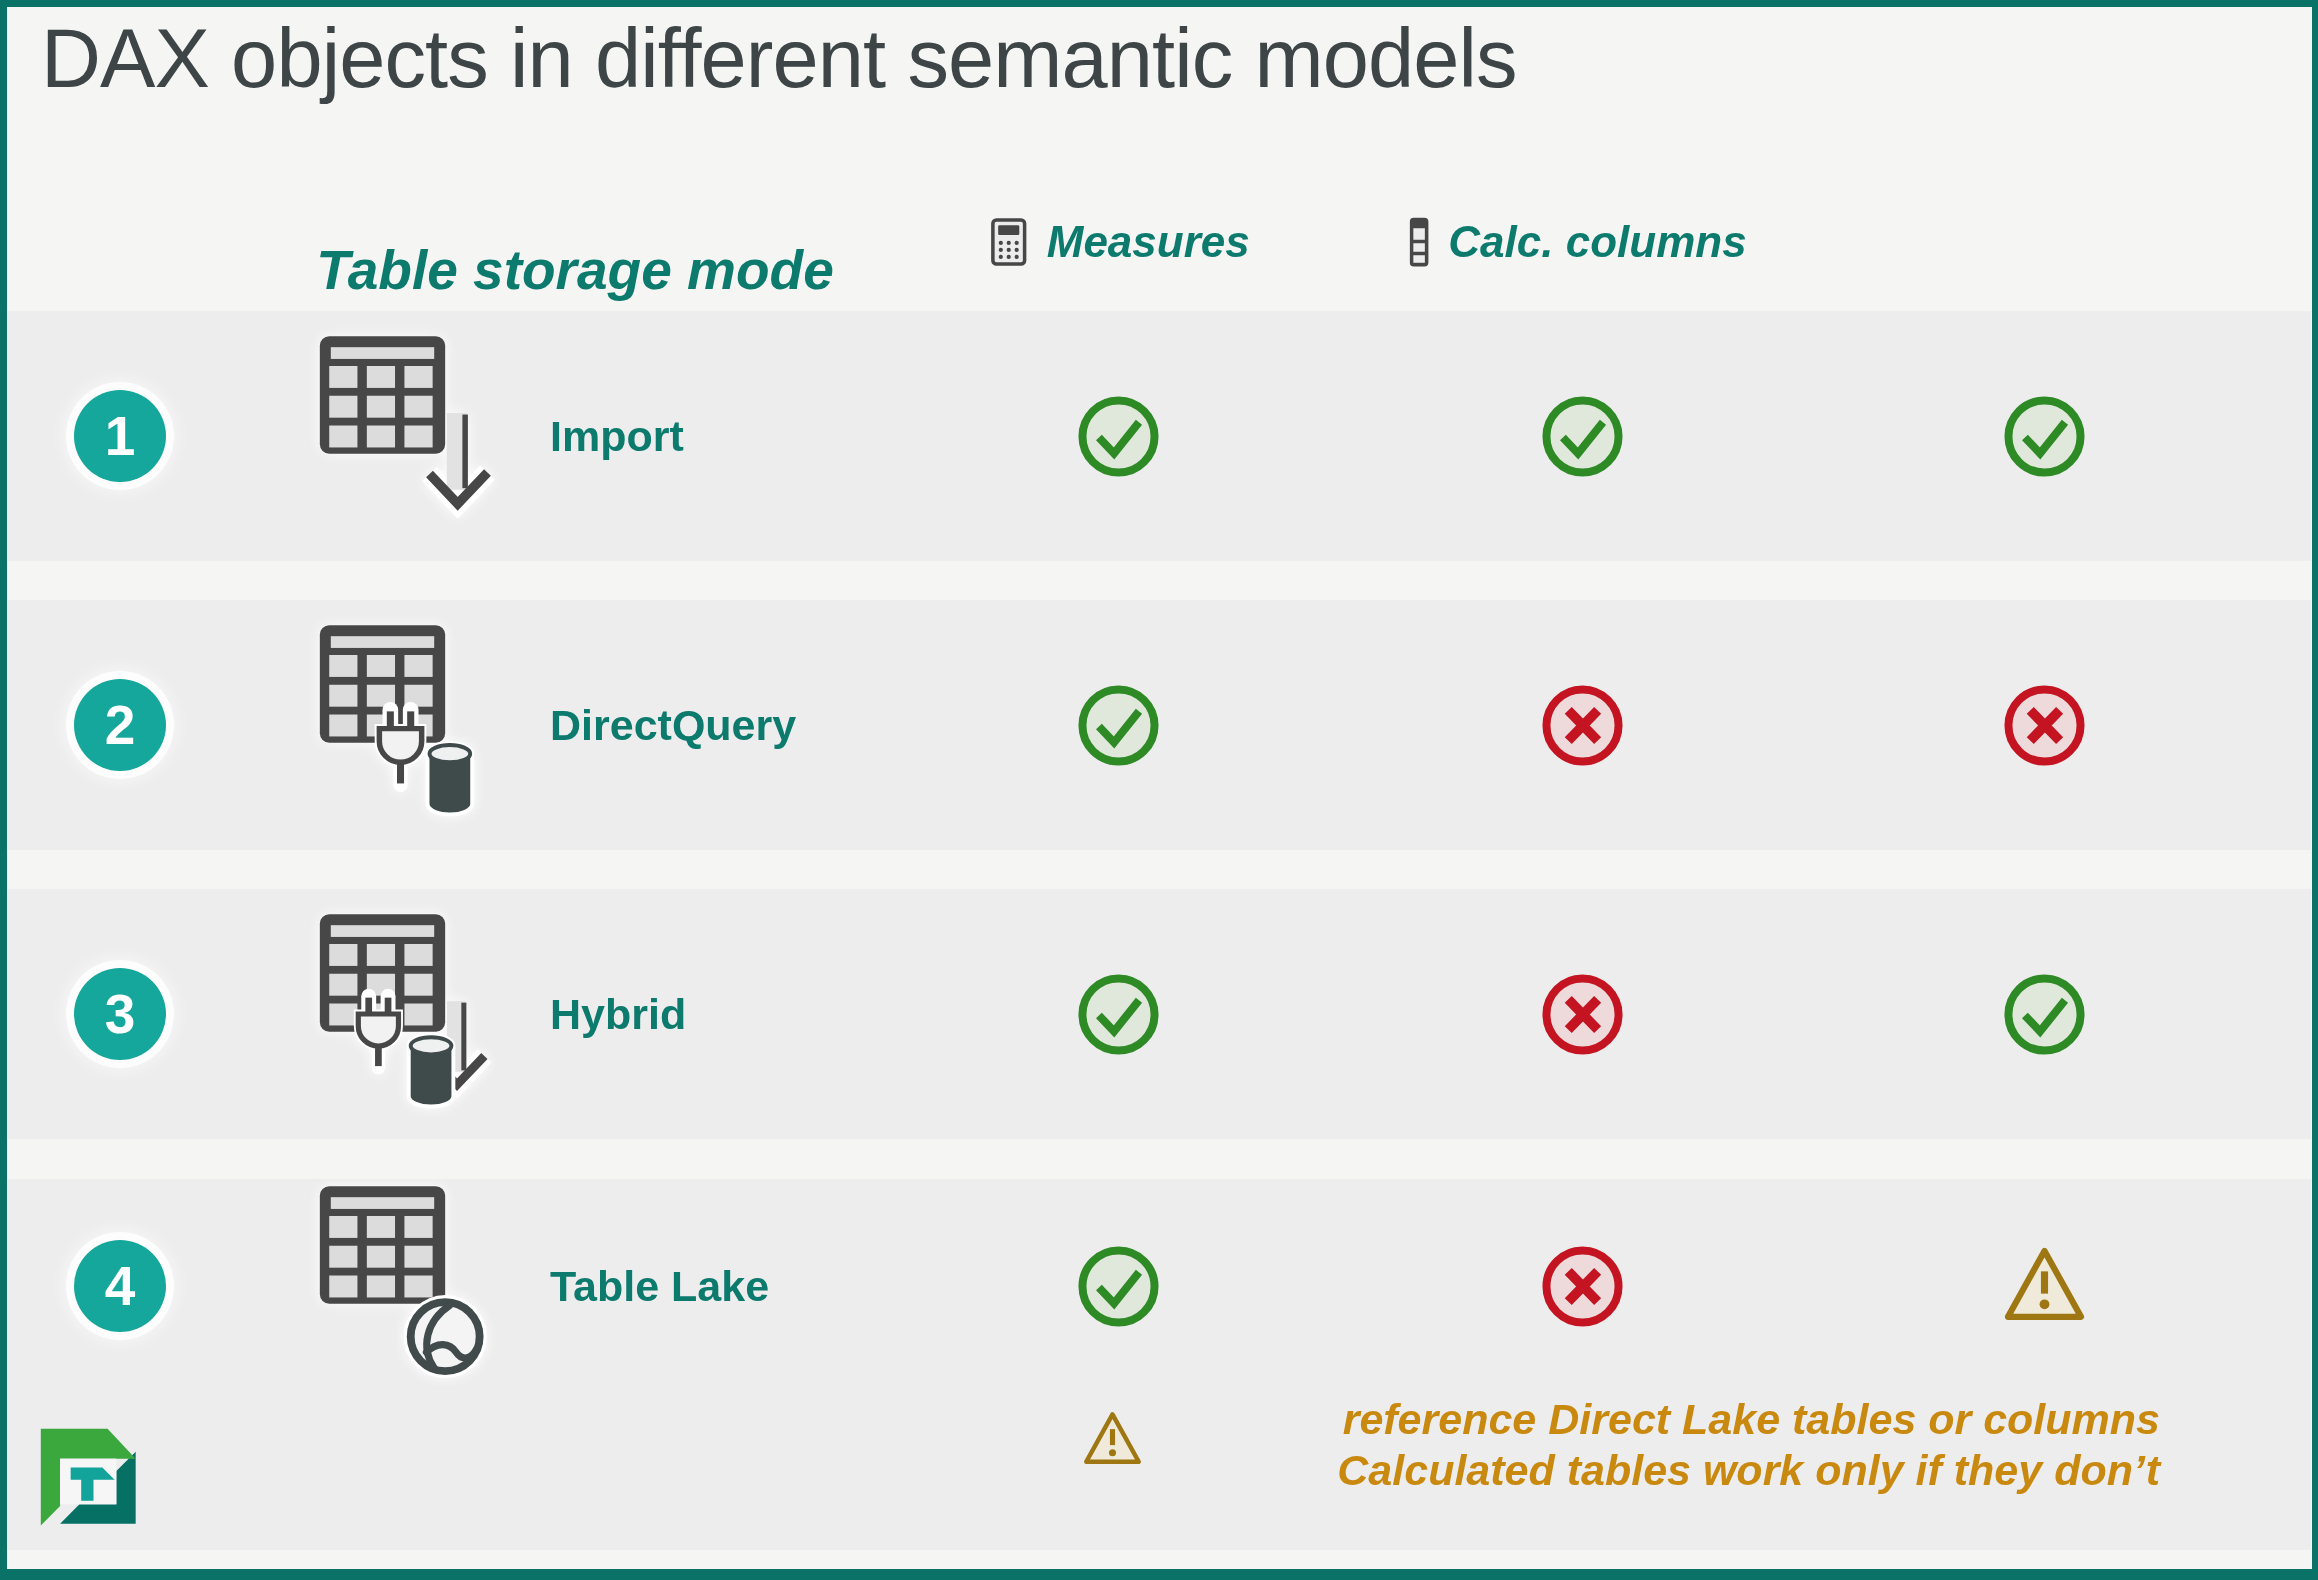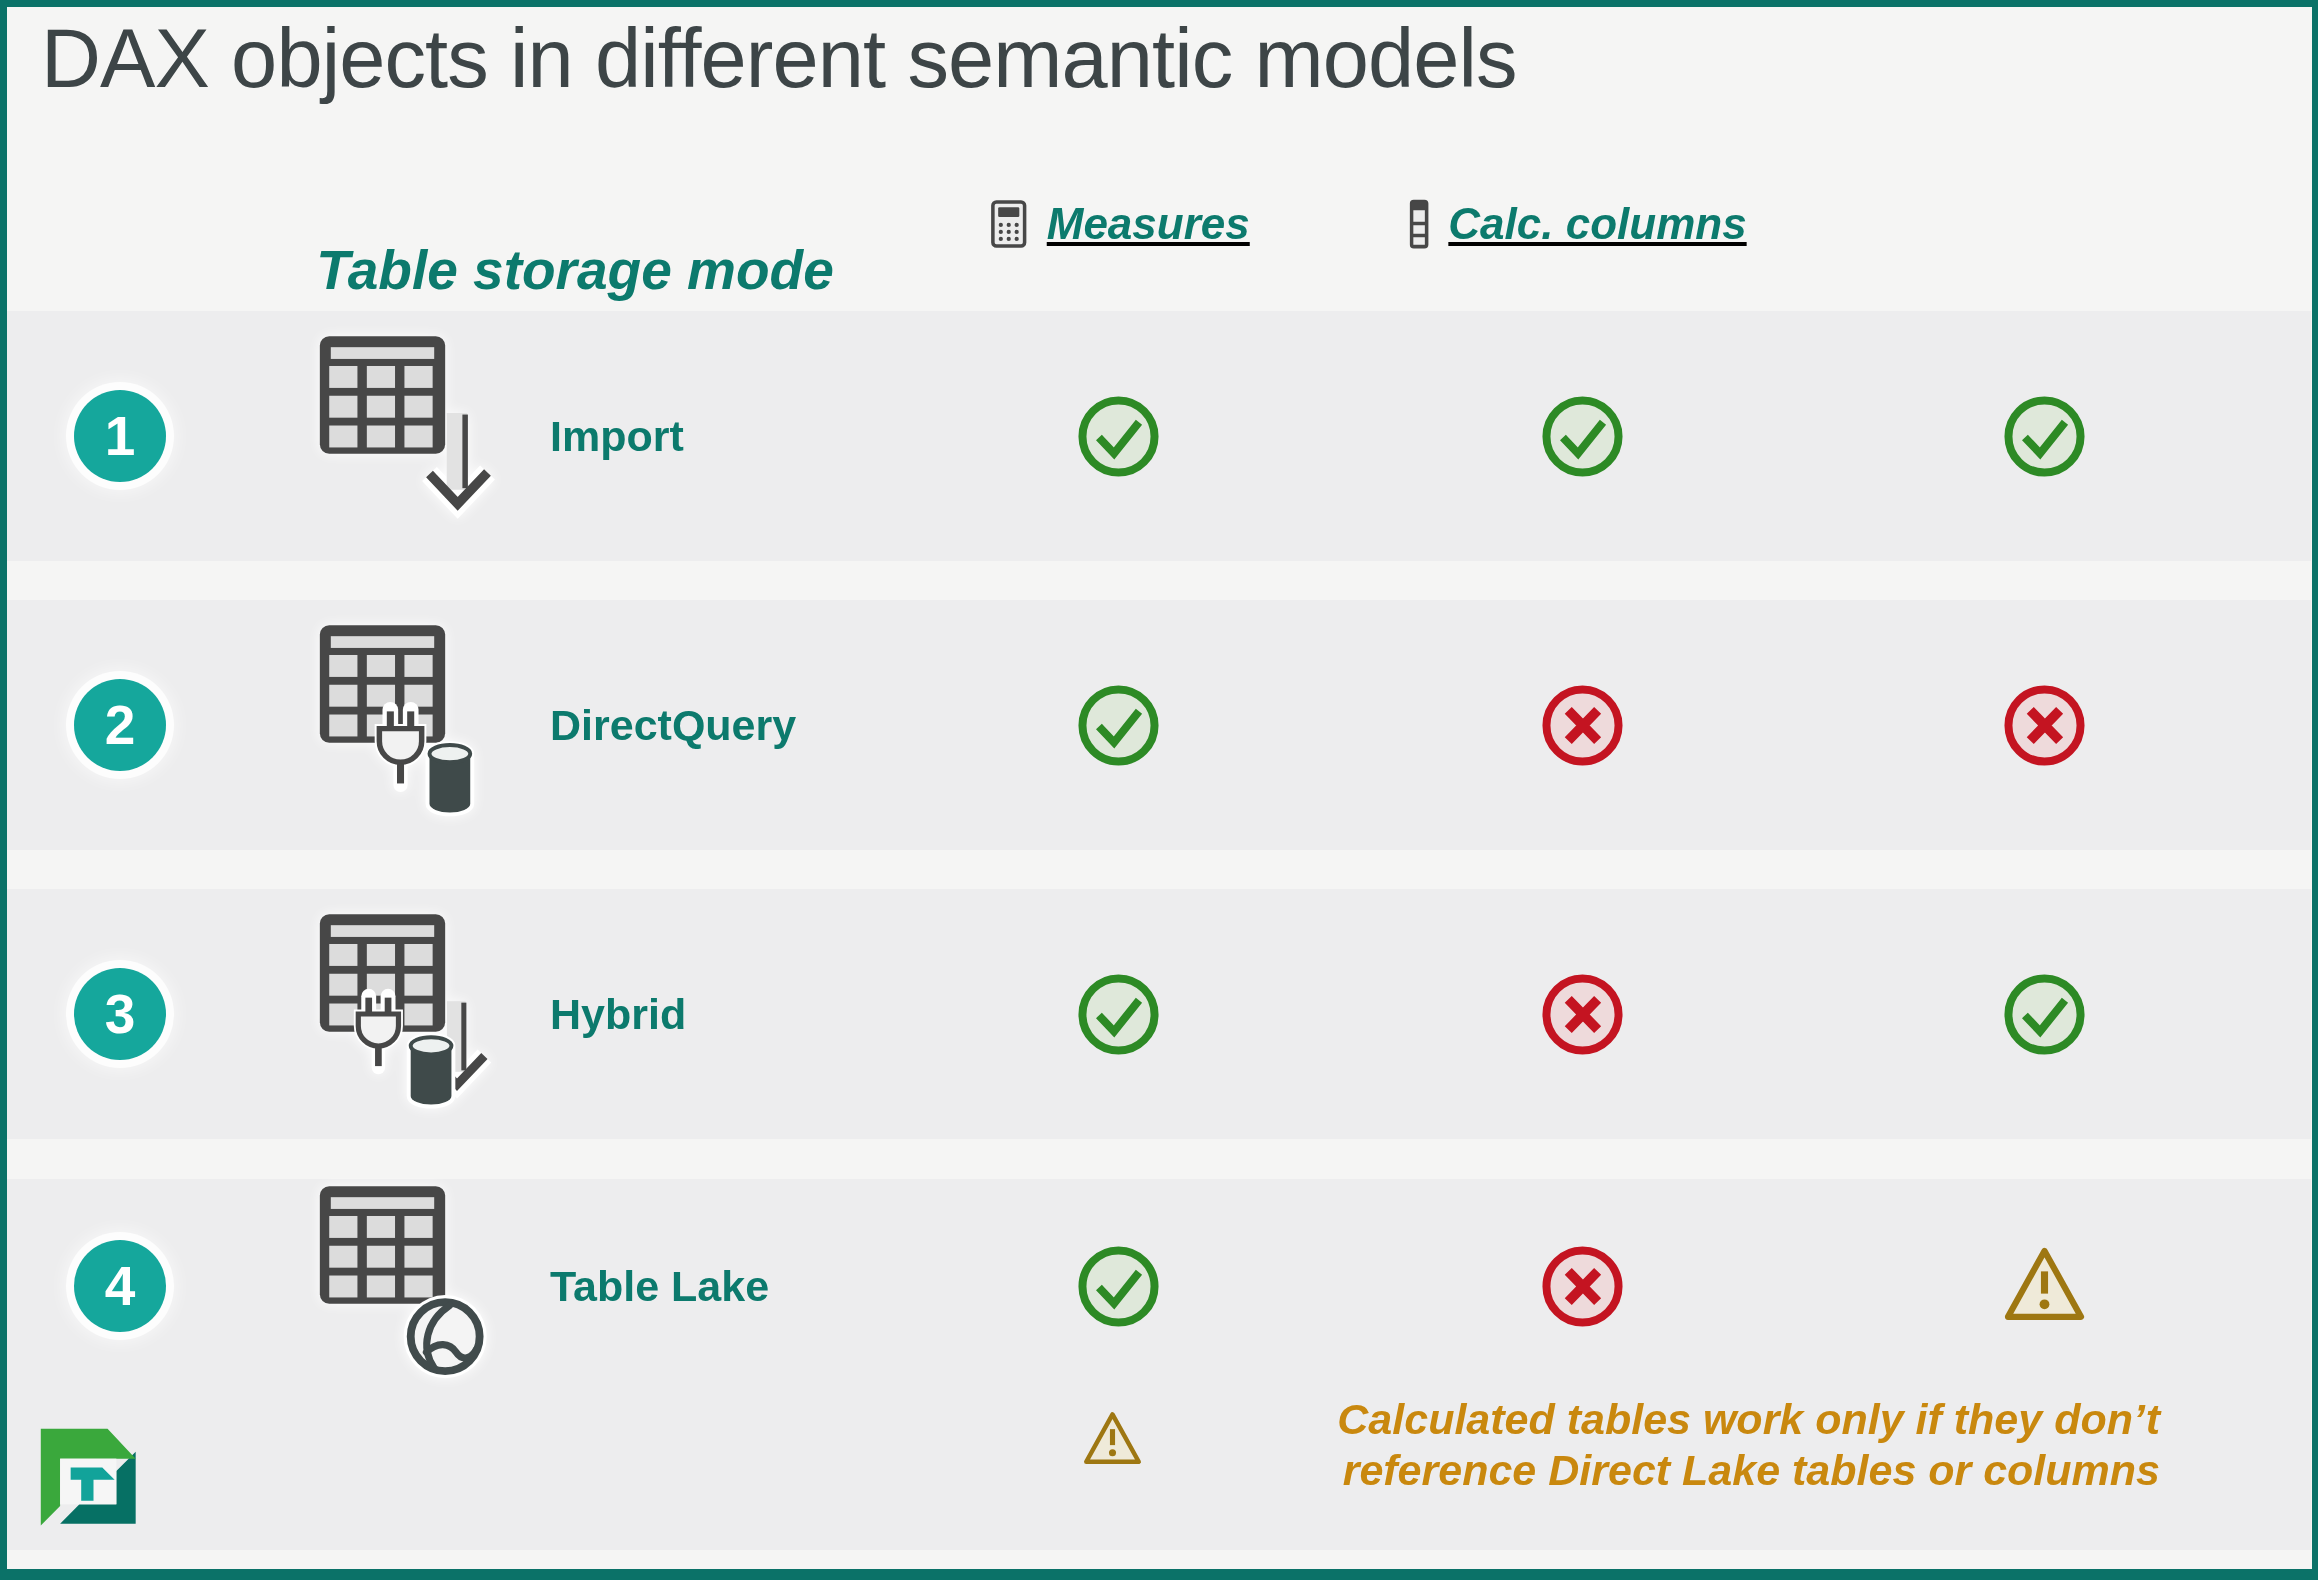--- a/index.html
+++ b/index.html
@@ -22,22 +22,22 @@
   .edge-left{left:0;top:0;width:7px;height:1580px;}
   .edge-right{right:0;top:0;width:7px;height:1580px;}
   .edge-bottom{left:0;bottom:0;width:2319px;height:11.5px;}
 
   .title{position:absolute;left:41px;top:10.7px;font-size:83px;letter-spacing:-0.9px;
          color:var(--title);white-space:nowrap;}
 
   
   .hdr-storage{position:absolute;left:575px;top:202px;transform:translateX(-50%);
       font-size:55px;font-style:italic;font-weight:bold;color:var(--teal-text);white-space:nowrap;margin-top:36px;}
-  .hdr-group{position:absolute;top:188px;transform:translateX(-50%);display:flex;
-      align-items:center;gap:19.5px;height:71px;text-decoration:underline;}
+  .hdr-group{position:absolute;top:206px;transform:translateX(-50%);display:flex;
+      align-items:center;gap:19.5px;height:71px;}
   .hdr-group .hdr-label{font-size:44px;font-style:italic;font-weight:bold;
       color:var(--teal-text);white-space:nowrap;}
   .hg-measures{left:1120px;} .hg-columns{left:1578px;} .hg-tables{left:2042px;}
 
   
   .band{position:absolute;left:7px;width:2304px;background:var(--band-bg);}
   .band-1{top:311px;height:250px;} .band-2{top:600px;height:250px;}
   .band-3{top:889px;height:250px;} .band-4{top:1179px;height:371px;}
 
   .badge{position:absolute;left:67px;top:79px;width:92px;height:92px;border-radius:50%;
@@ -287,22 +287,22 @@
 
       <svg class="ic-warn" viewBox="0 0 100 100">
           <use href="#mk-warn"></use>
         </svg>
     </div>
 
     <svg class="footnote-triangle" viewBox="0 0 100 100">
         <use href="#mk-warn"></use>
       </svg>
     <div class="footnote-text">
+      <span>reference Direct Lake tables or columns</span>
       <span>Calculated tables work only if they don’t</span>
-      <span>reference Direct Lake tables or columns</span>
     </div>
   </div>
 
   <svg class="logo" viewBox="0 0 140 140">
     <path d="M118,36 V118 H32 L54,96 H96 V58 Z" fill="var(--logo-teal)"></path>
     <path d="M10,10 H86 L118,44 H32 V98 L10,120 Z" fill="var(--logo-green)"></path>
     <rect x="32" y="44" width="64" height="52" fill="#f6f6f6"></rect>
     <path d="M44,54 H80 L94,68 H70 V92 H56 V68 H44 Z" fill="var(--logo-t)"></path>
   </svg>
 

